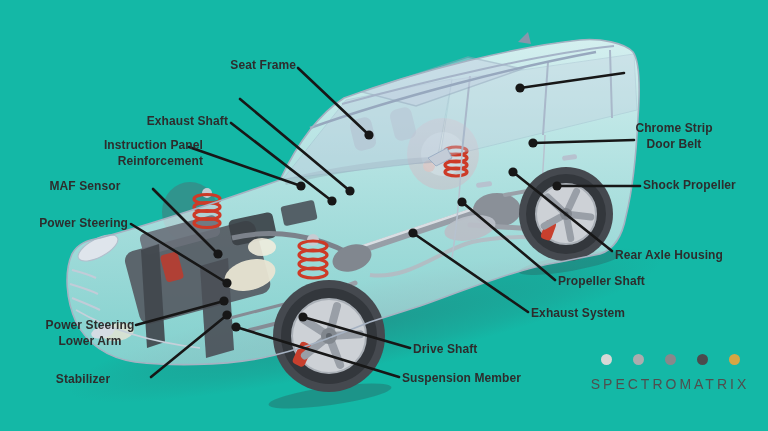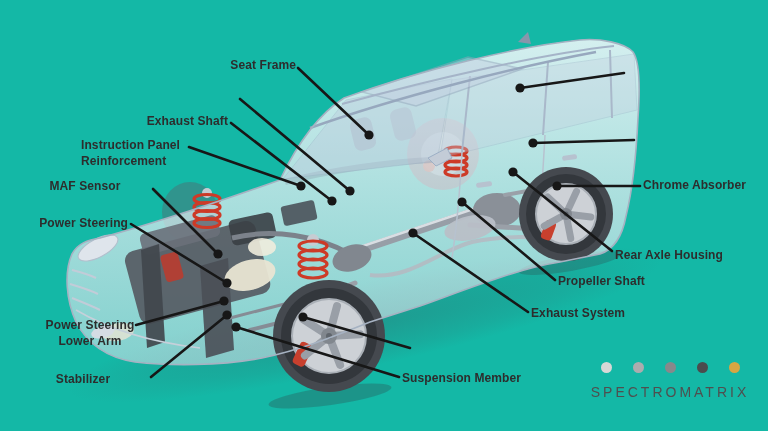--- a/index.html
+++ b/index.html
@@ -5,21 +5,21 @@
   html,body{margin:0;padding:0;background:#fff;}
   .stage{position:relative;width:768px;height:431px;background:#14b8a6;overflow:hidden;
          font-family:"Liberation Sans",sans-serif;}
   .art{position:absolute;left:0;top:0;}
   .labels{position:absolute;left:0;top:0;width:768px;height:431px;}
   .label{position:absolute;font:700 12px/16px "Liberation Sans",sans-serif;
          color:#2d2d2d;white-space:pre-line;letter-spacing:.1px;}
   .leader{stroke:#171717;stroke-width:2.6;stroke-linecap:round;}
   .dot{fill:#171717;}
   .spring ellipse{fill:none;stroke:#cd3a27;stroke-width:3.2;}
-  .logo{position:absolute;left:578px;top:362px;width:184px;text-align:center;}
+  .logo{position:absolute;left:578px;top:354px;width:184px;text-align:center;}
   .logo-dots{display:flex;justify-content:center;gap:21px;height:11px;}
   .logo-dot{width:11px;height:11px;border-radius:50%;}
   .logo-text{margin-top:11px;font:400 14px "Liberation Sans",sans-serif;
              letter-spacing:3px;color:#4f4f4f;white-space:nowrap;}
 </style>
 </head>
 <body>
 
 <div class="stage">
 
@@ -214,31 +214,34 @@
         <line x1="410" y1="348" x2="303" y2="317" class="leader"></line>
         <circle cx="303" cy="317" r="4.6" class="dot"></circle>
         <line x1="399" y1="377" x2="236" y2="327" class="leader"></line>
         <circle cx="236" cy="327" r="4.6" class="dot"></circle>
       </g>
   </svg>
 
   <div class="labels" id="labels">
       <div class="label" style="left: 146px; top: 57px; width: 150px; text-align: right;">Seat Frame</div>
       <div class="label" style="left: 78px; top: 113px; width: 150px; text-align: right;">Exhaust Shaft</div>
-      <div class="label" style="left: 81px; top: 137px; width: 150px; text-align: left;">Instruction Panel
+      <div class="label" style="left: 53px; top: 137px; width: 150px; text-align: right;">Instruction Panel
 Reinforcement</div>
       <div class="label" style="left: 20px; top: 178px; width: 130px; text-align: center;">MAF Sensor</div>
       <div class="label" style="left: 0px; top: 215px; width: 128px; text-align: right;">Power Steering</div>
       <div class="label" style="left: 15px; top: 317px; width: 150px; text-align: center;">Power Steering
 Lower Arm</div>
       <div class="label" style="left: 18px; top: 371px; width: 130px; text-align: center;">Stabilizer</div>
-      <div class="label" style="left: 643px; top: 177px; width: 120px; text-align: left;">Chrome Absorber</div>
+      <div class="label" style="left: 599px; top: 120px; width: 150px; text-align: center;">Chrome Strip
+Door Belt</div>
+      <div class="label" style="left: 643px; top: 177px; width: 120px; text-align: left;">Shock Propeller</div>
       <div class="label" style="left: 615px; top: 247px; width: 130px; text-align: left;">Rear Axle Housing</div>
       <div class="label" style="left: 558px; top: 273px; width: 120px; text-align: left;">Propeller Shaft</div>
       <div class="label" style="left: 531px; top: 305px; width: 120px; text-align: left;">Exhaust System</div>
+      <div class="label" style="left: 413px; top: 341px; width: 100px; text-align: left;">Drive Shaft</div>
       <div class="label" style="left: 402px; top: 370px; width: 140px; text-align: left;">Suspension Member</div>
     </div>
 
   <div class="logo">
     <div class="logo-dots" id="logo-dots">
         <span class="logo-dot" style="background: rgb(216, 216, 214);"></span>
         <span class="logo-dot" style="background: rgb(172, 172, 174);"></span>
         <span class="logo-dot" style="background: rgb(136, 136, 139);"></span>
         <span class="logo-dot" style="background: rgb(75, 75, 77);"></span>
         <span class="logo-dot" style="background: rgb(214, 166, 67);"></span>

